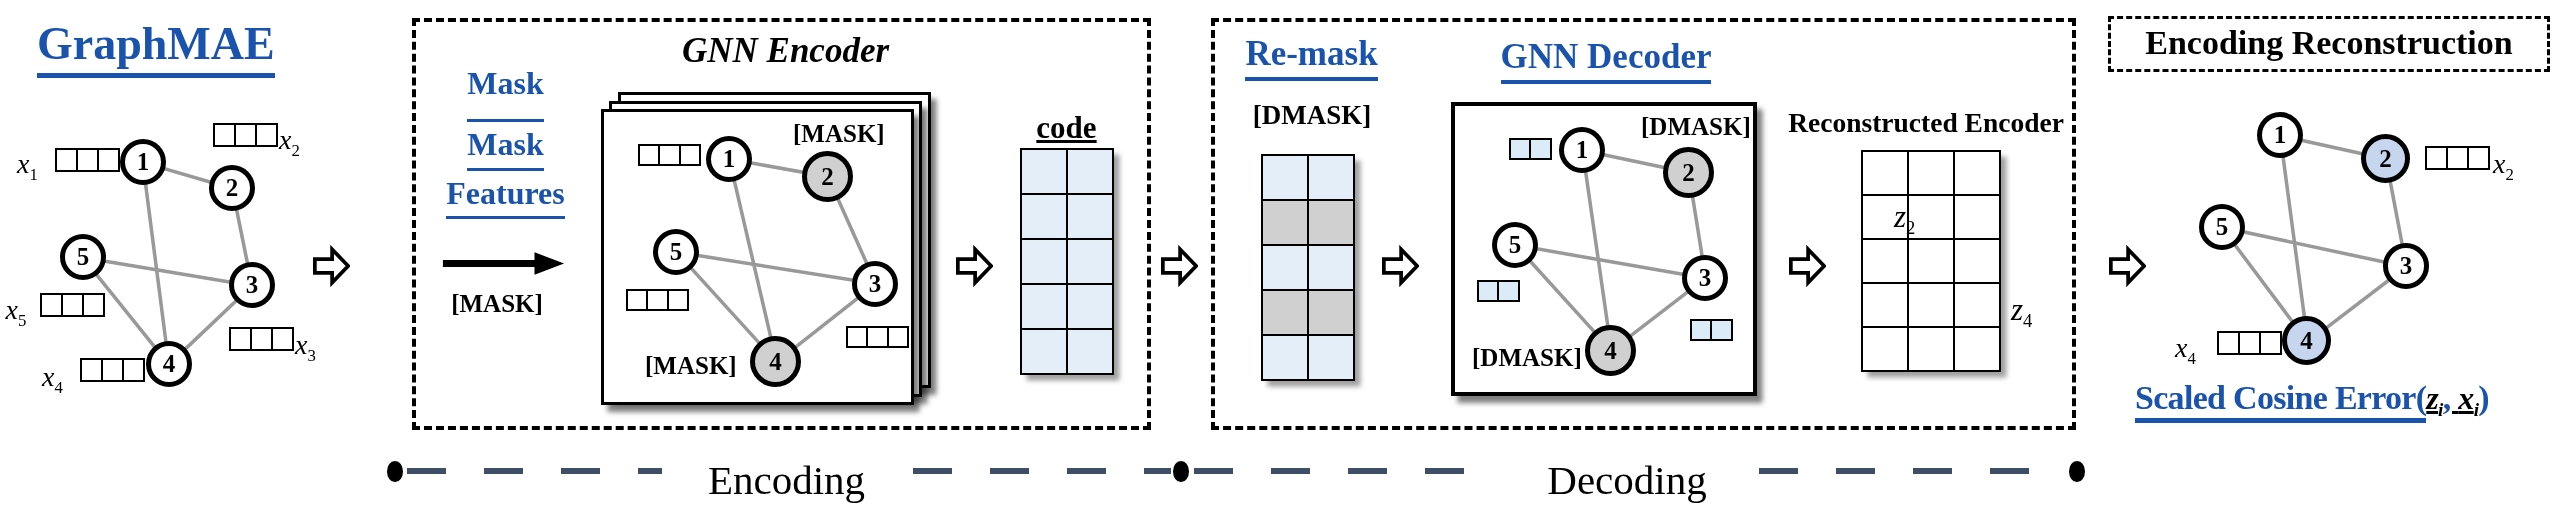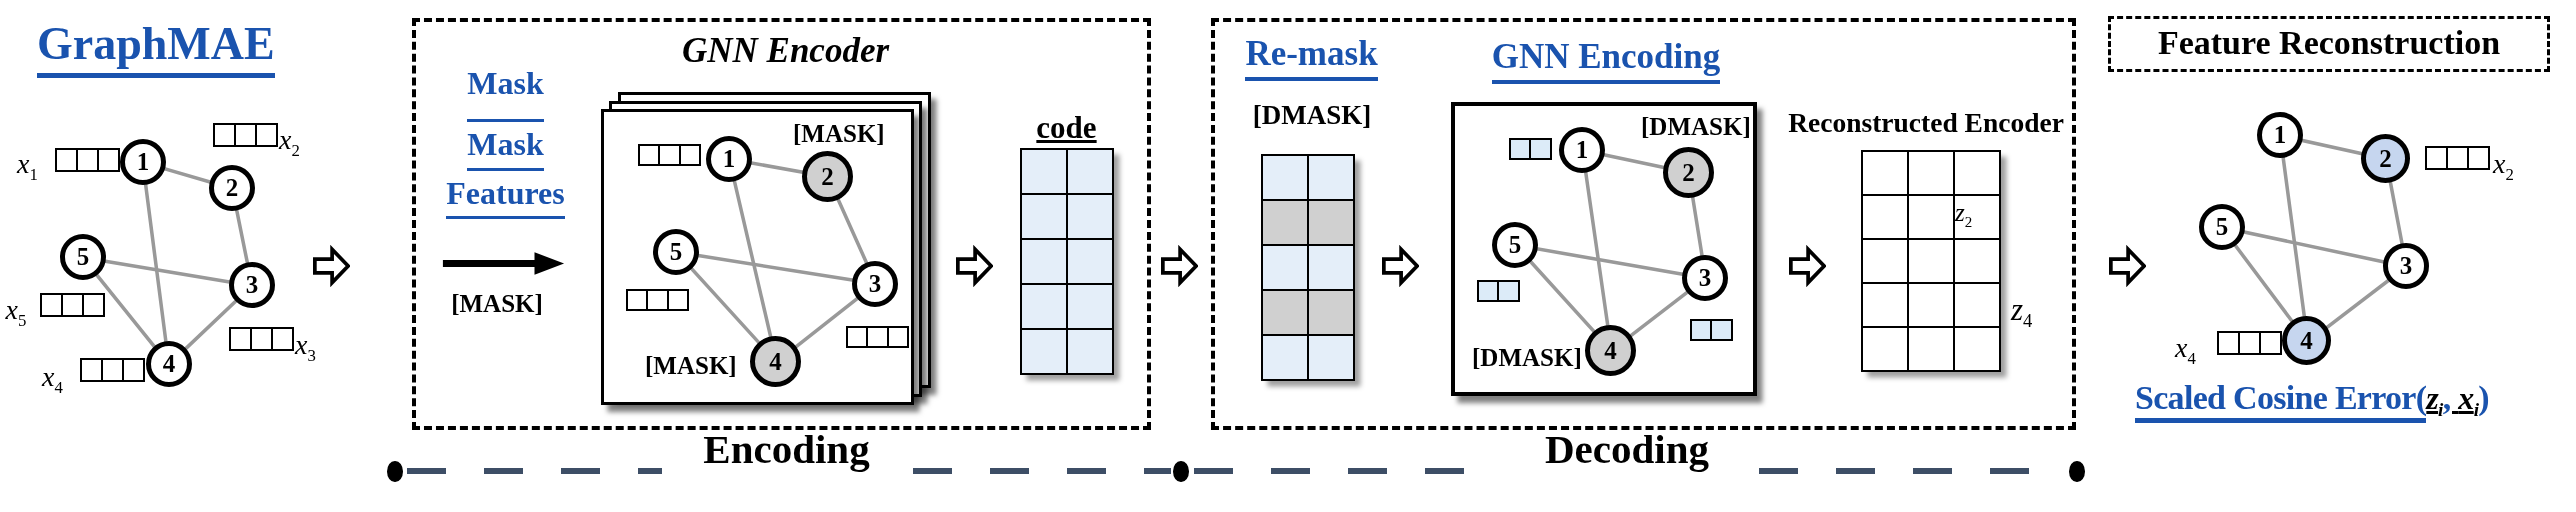--- a/index.html
+++ b/index.html
@@ -42,21 +42,21 @@
   
   .flow-arrow{position:absolute;z-index:8;}
   
   .h-serif{font-weight:bold;position:absolute;}
   .u-blue{display:inline-block;border-bottom:4.2px solid #1a53ae;padding-bottom:2.8px;}
   .masktok{position:absolute;font-weight:bold;font-size:25px;z-index:8;}
   
   .rail-dash{position:absolute;height:6.3px;top:468px;z-index:2;
     background:repeating-linear-gradient(90deg,#3d4e66 0px,#3d4e66 39px,transparent 39px,transparent 77px);}
   .bullet{position:absolute;width:15.5px;height:21px;background:#000;border-radius:50%;top:461px;z-index:3;}
-  .rail-label{position:absolute;top:425px;font-weight:bold;font-size:41px;z-index:3;}
+  .rail-label{position:absolute;top:456px;font-weight:normal;font-size:41px;z-index:3;}
 </style>
 </head>
 <body>
 
 <div class="h-serif blue abs" style="left:37px;top:17px;font-size:46px;">
   <span class="u-blue" style="border-bottom-width:5px;">GraphMAE</span>
 </div>
 
 <svg class="gsvg" style="left:42px;top:106px;" width="296" height="296" viewBox="0 0 420 420">
   <line x1="143" y1="80" x2="270" y2="117" stroke-width="4"></line>
@@ -221,21 +221,21 @@
     <div class="cell g"></div>
   <div class="cell b"></div>
     <div class="cell b"></div>
 </div>
 
 <svg class="flow-arrow" style="left:1382px;top:244px;" width="37" height="44" viewBox="0 0 60 64">
   <polygon points="3,21 31,21 31,5 57,32 31,59 31,43 3,43" fill="#fff" stroke="#000" stroke-width="6"></polygon>
 </svg>
 
 <div class="h-serif blue abs center" style="left:1465px;top:37px;width:282px;font-size:35px;">
-  <span class="u-blue">GNN Encoding</span>
+  <span class="u-blue">GNN Decoder</span>
 </div>
 
 <div class="card" style="left:1451px;top:102px;width:306px;height:294px;border-width:4.2px;"></div>
 <svg class="gsvg" style="left:1451px;top:102px;" width="306" height="294" viewBox="0 0 435 417">
   <line x1="187" y1="68" x2="338" y2="100"></line>
   <line x1="338" y1="100" x2="362" y2="250"></line>
   <line x1="187" y1="68" x2="228" y2="353"></line>
   <line x1="92" y1="203" x2="362" y2="250"></line>
   <line x1="92" y1="203" x2="228" y2="353"></line>
   <line x1="362" y1="250" x2="228" y2="353"></line>
@@ -285,29 +285,29 @@
   <div class="cell"></div>
     <div class="cell"></div>
     <div class="cell"></div>
   <div class="cell"></div>
     <div class="cell"></div>
     <div class="cell"></div>
   <div class="cell"></div>
     <div class="cell"></div>
     <div class="cell"></div>
 </div>
-<span class="varlab" style="left:1955px;top:199px;font-size:25px;"><span>z</span><sub>2</sub></span>
+<span class="varlab" style="left:1894px;top:199px;font-size:31px;"><span>z</span><sub>2</sub></span>
 <span class="varlab" style="left:2011px;top:292px;font-size:31px;"><span>z</span><sub>4</sub></span>
 
 <svg class="flow-arrow" style="left:2109px;top:244px;" width="37" height="44" viewBox="0 0 60 64">
   <polygon points="3,21 31,21 31,5 57,32 31,59 31,43 3,43" fill="#fff" stroke="#000" stroke-width="6"></polygon>
 </svg>
 
 <div class="dashed-box" style="left:2108px;top:15.5px;width:442px;height:56px;border-width:3.5px;"></div>
-<div class="h-serif abs center" style="left:2108px;top:24px;width:442px;font-size:34px;">Feature Reconstruction</div>
+<div class="h-serif abs center" style="left:2108px;top:24px;width:442px;font-size:34px;">Encoding Reconstruction</div>
 
 <svg class="gsvg" style="left:2183px;top:106px;" width="296" height="282" viewBox="0 0 420 400">
   <line x1="138" y1="42" x2="288" y2="75" stroke-width="4"></line>
   <line x1="288" y1="75" x2="317" y2="228" stroke-width="4"></line>
   <line x1="138" y1="42" x2="177" y2="335" stroke-width="4"></line>
   <line x1="55" y1="172" x2="317" y2="228" stroke-width="4"></line>
   <line x1="55" y1="172" x2="177" y2="335" stroke-width="4"></line>
   <line x1="317" y1="228" x2="177" y2="335" stroke-width="4"></line>
 </svg>
 <div class="node" style="left:2257px;top:112px;">

